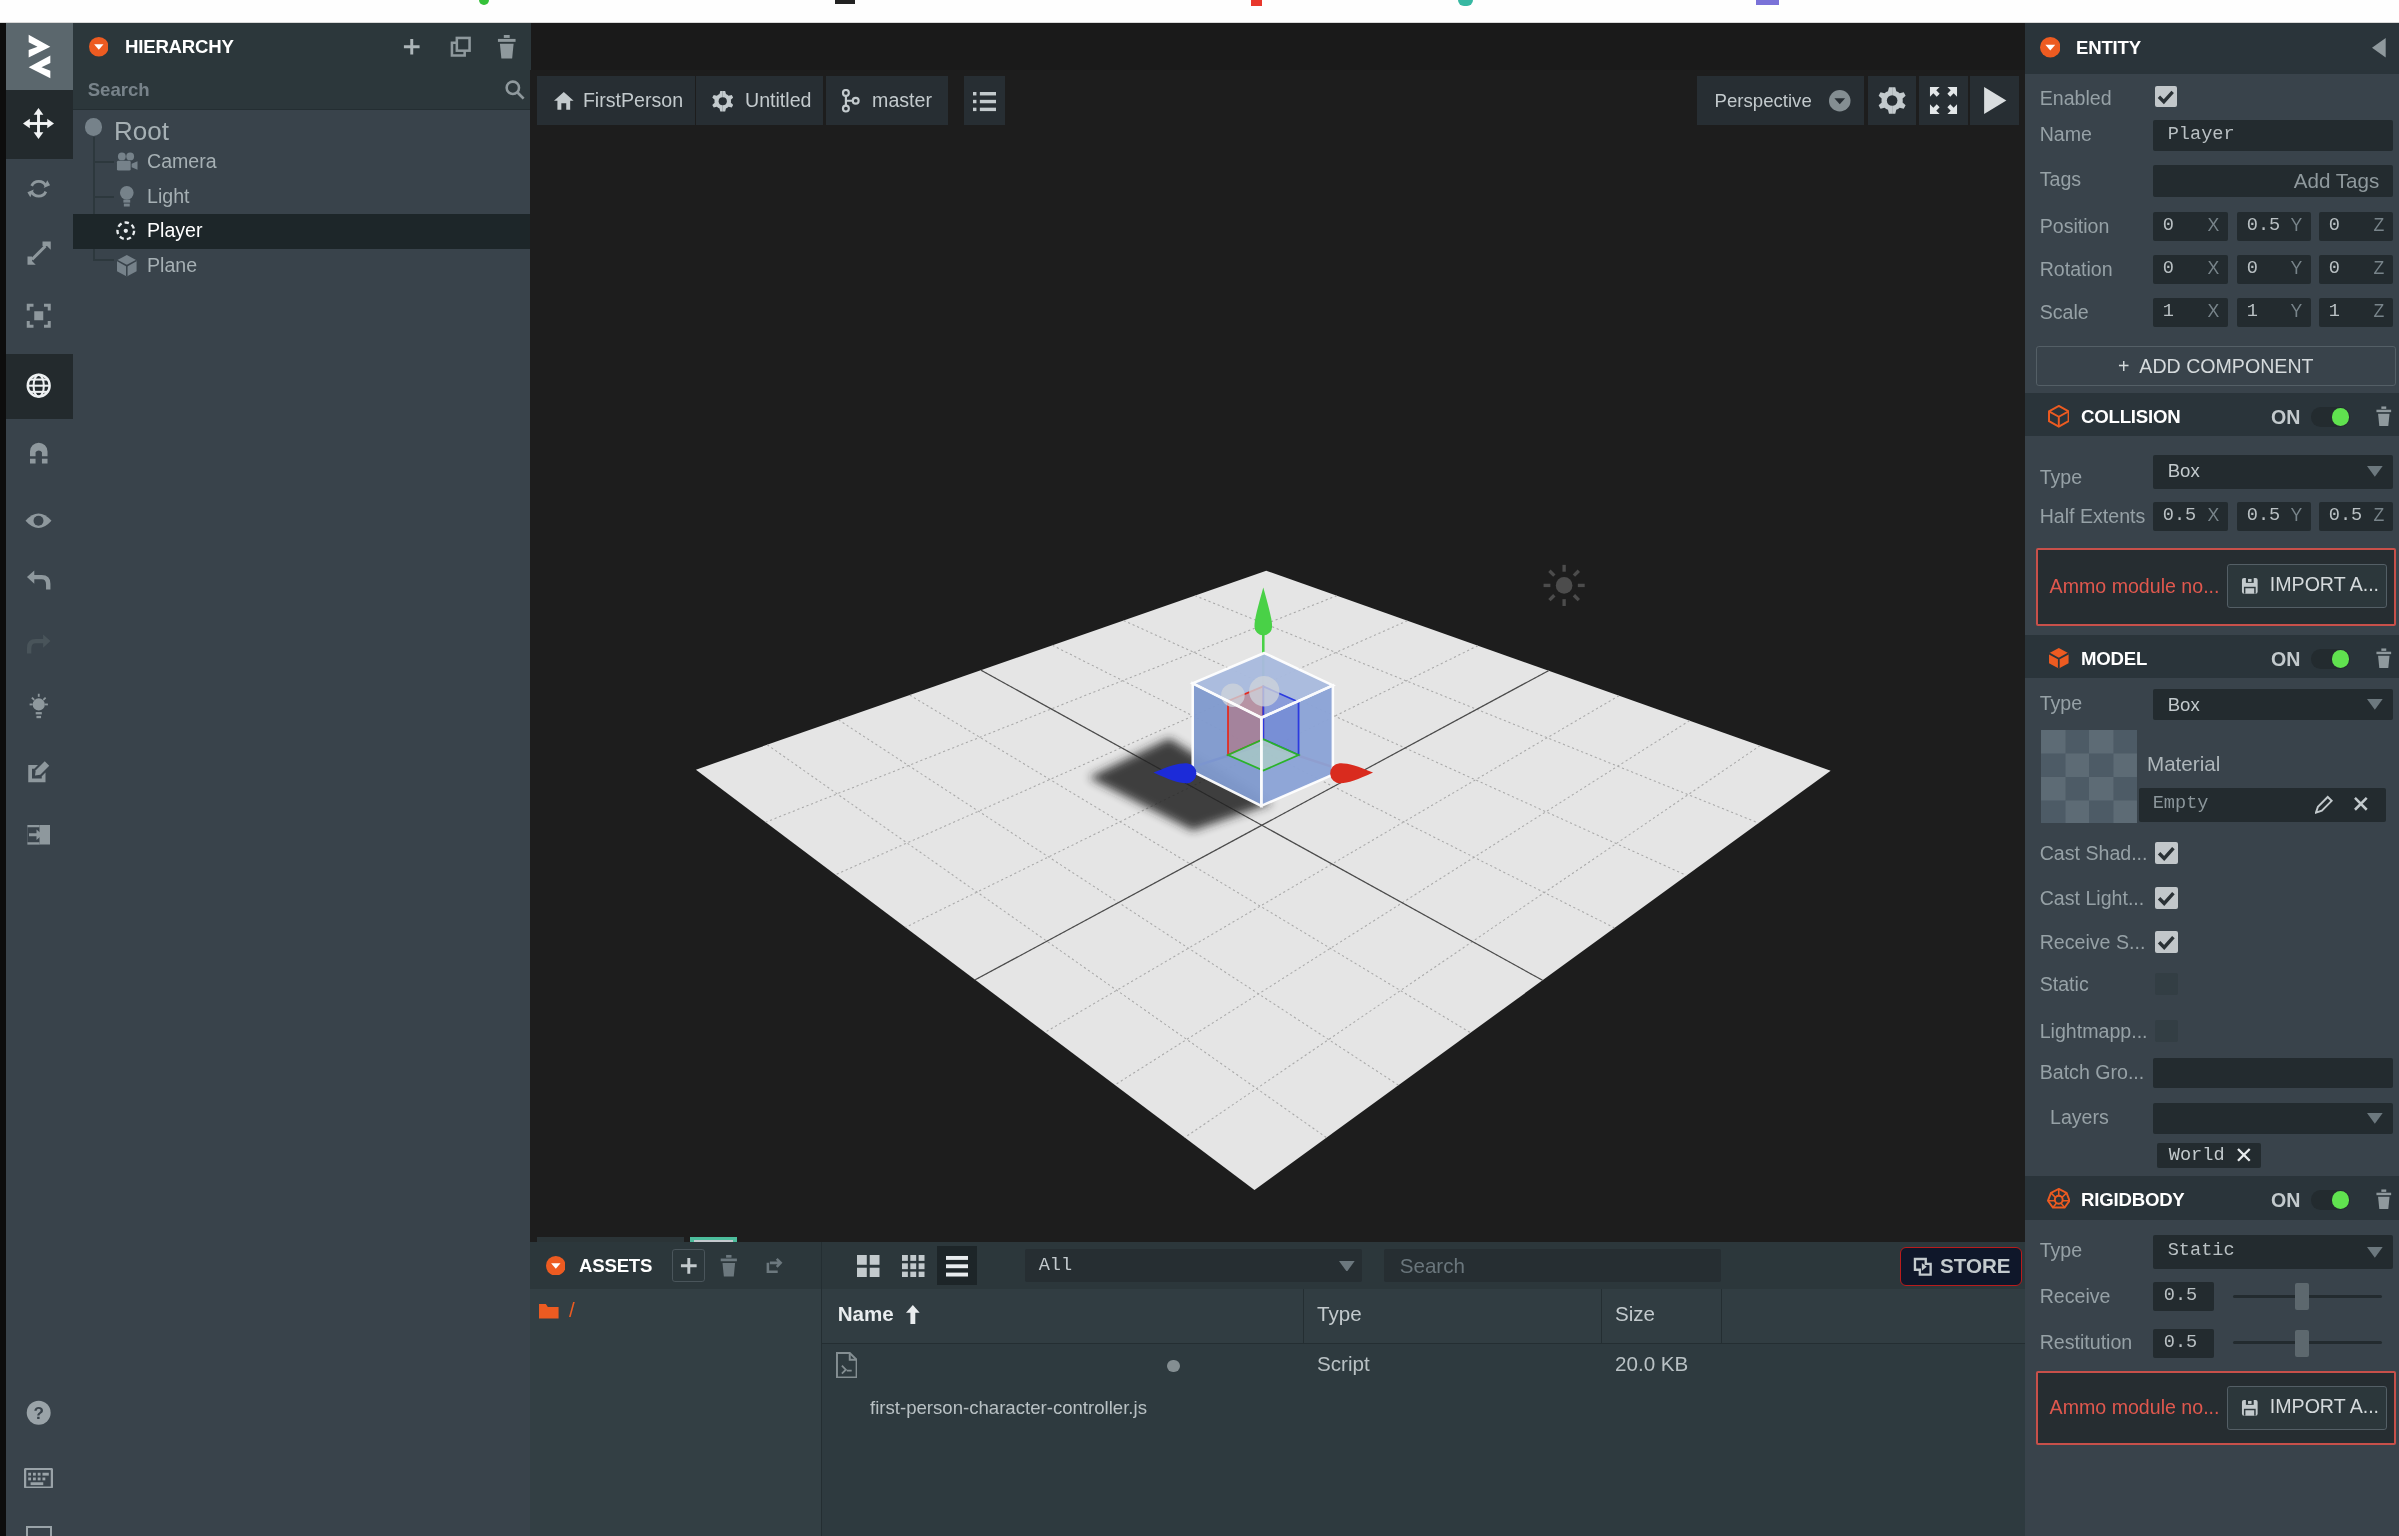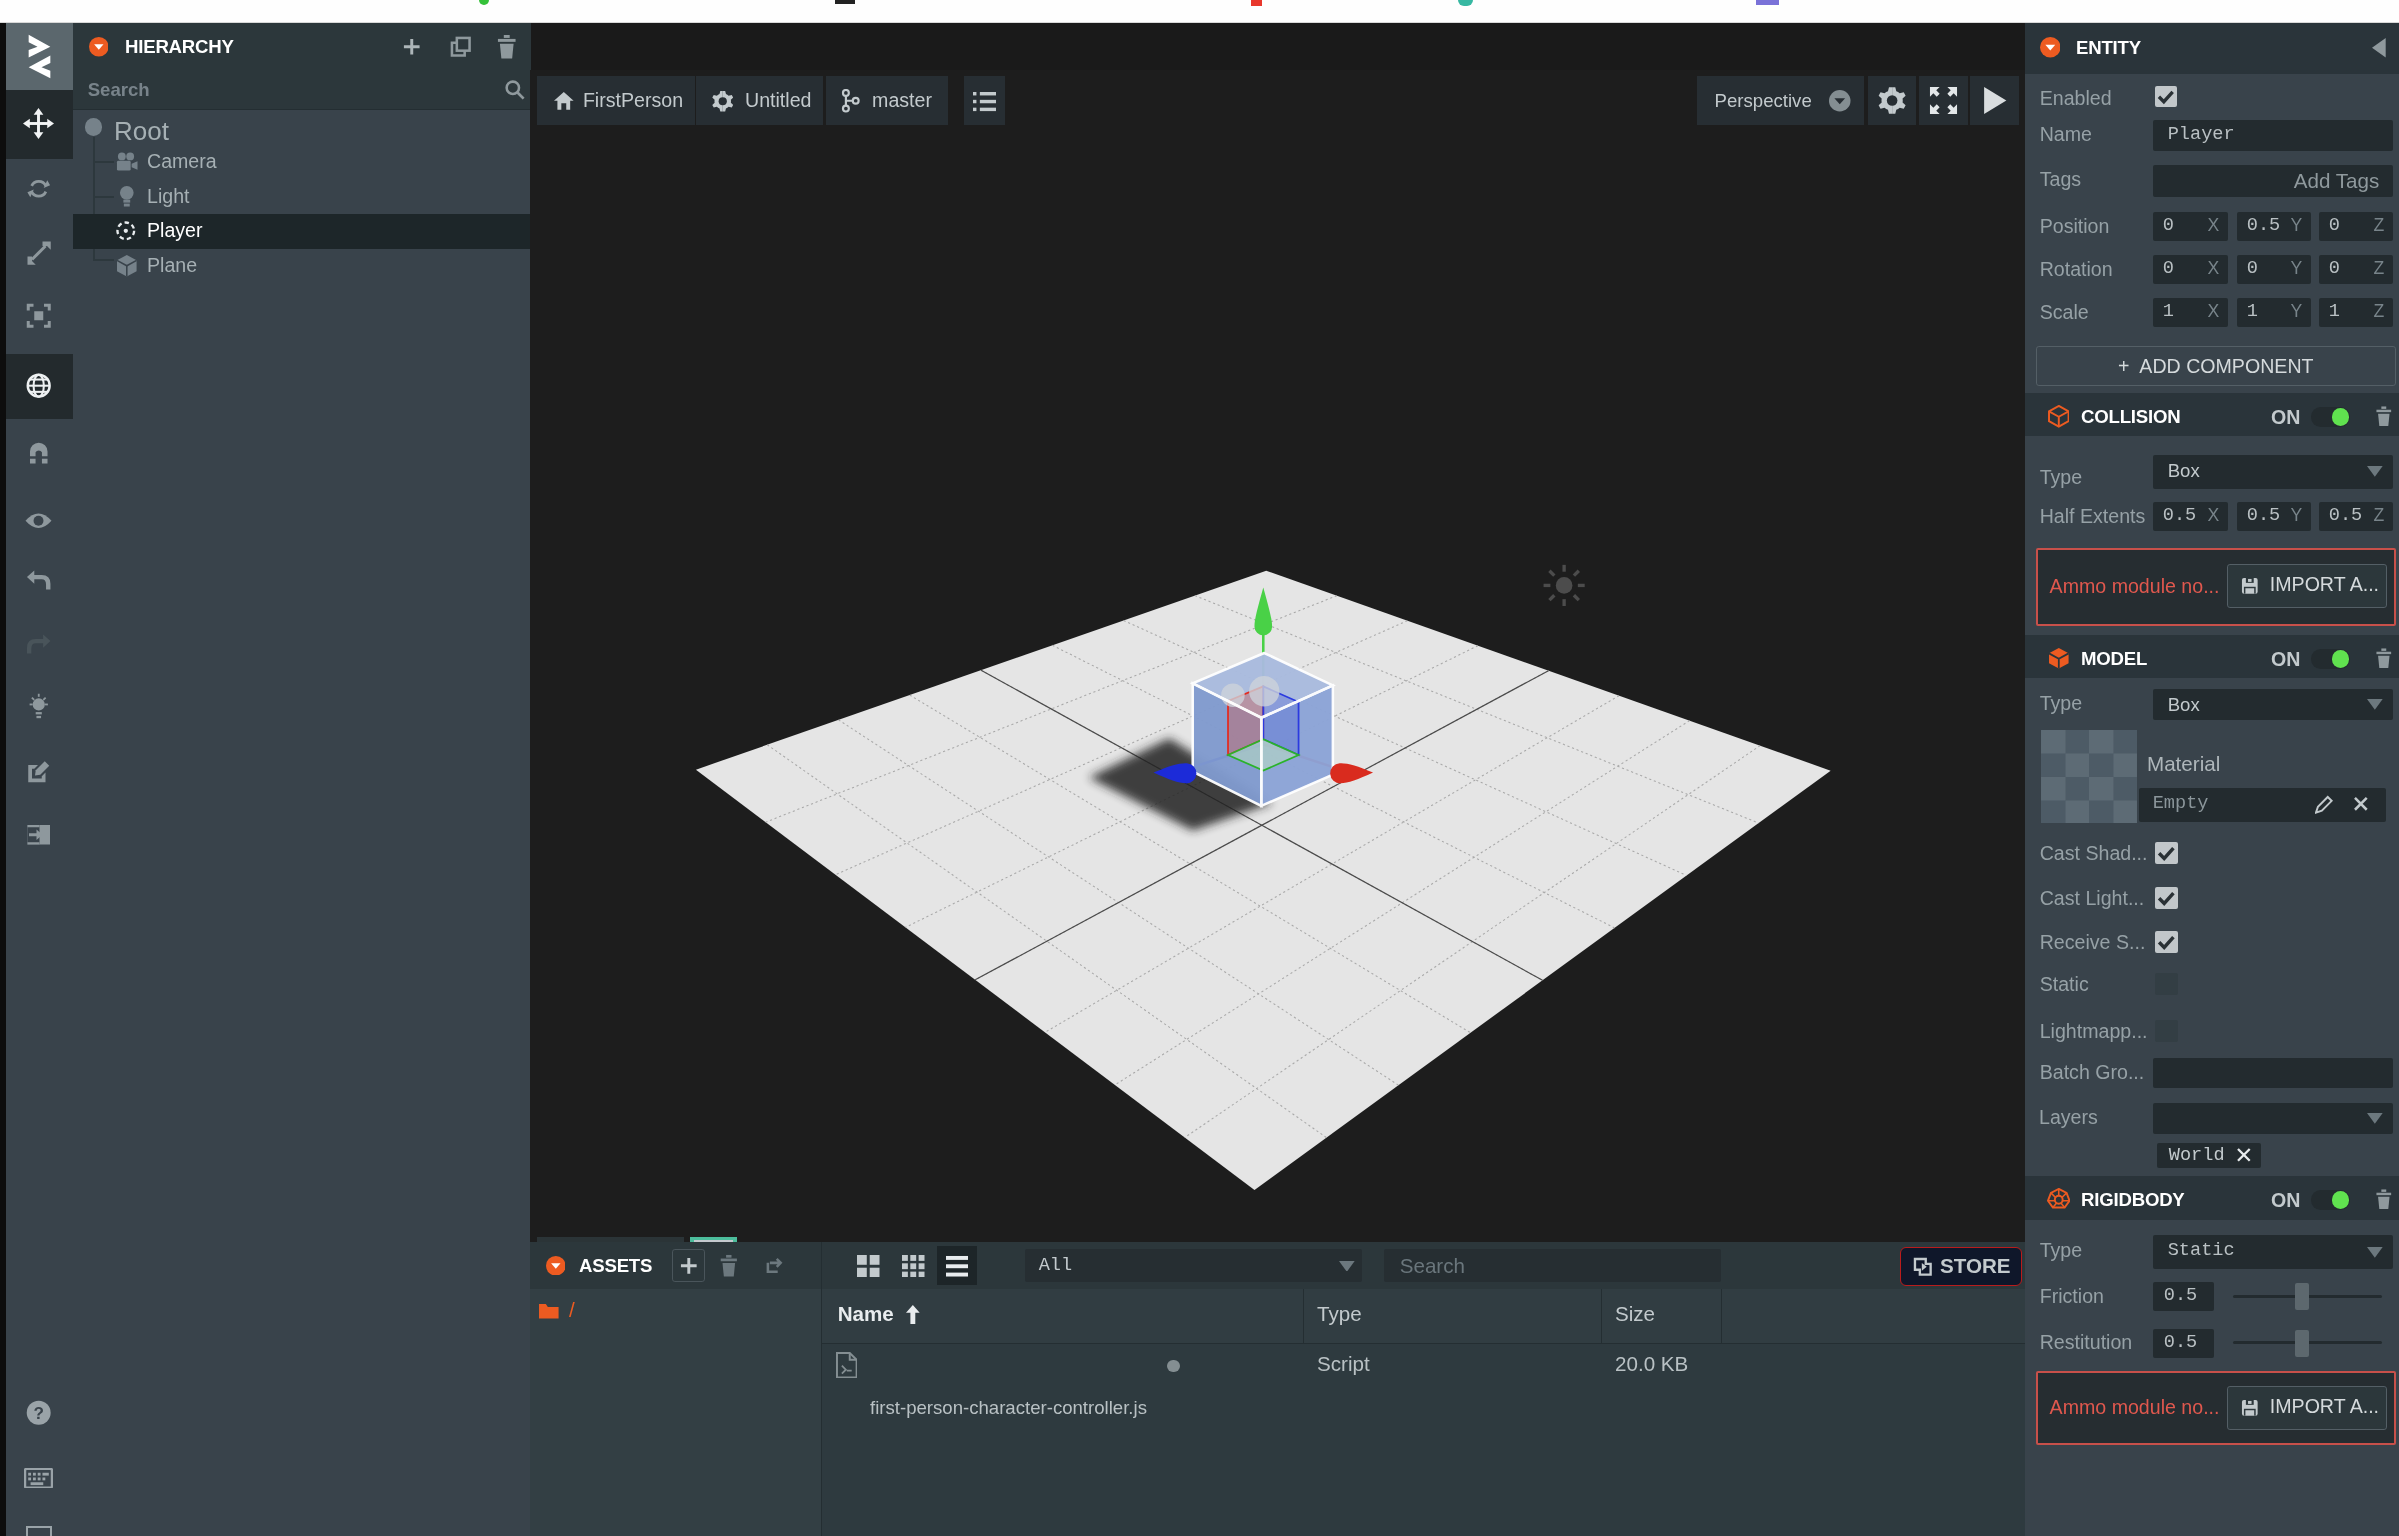--- a/index.html
+++ b/index.html
@@ -712,21 +712,21 @@
       </svg>
     </div>
   <div class="abs lbl" style="left:14.7px;top:950px;">Static</div>
   <div class="abs" style="left:130px;top:950px;width:22.5px;height:22.5px;background:#333e44;border-radius:2px;"></div>
   <div class="abs lbl" style="left:14.7px;top:997px;">Lightmapp...</div>
   <div class="abs" style="left:130px;top:997px;width:22.5px;height:22.5px;background:#333e44;border-radius:2px;"></div>
 
   <div class="abs lbl" style="left:14.7px;top:1038px;">Batch Gro...</div>
   <div class="ibox" style="left:128px;top:1035px;width:240px;height:30px;"></div>
 
-  <div class="abs lbl" style="left:14px;top:1083px;text-align:center;">Layers</div>
+  <div class="abs lbl" style="left:25px;top:1083px;text-align:center;">Layers</div>
   <div class="ibox" style="left:128px;top:1080px;width:240px;height:31px;">
     <svg class="abs" style="left:214px;top:10.8px;" width="15.7" height="10.8" viewBox="0 0 16 11">
         <path d="M0 0 L16 0 L8 11 Z" fill="#6c787e"></path>
       </svg>
   </div>
   <div class="abs" style="left:132px;top:1120px;width:104px;height:25.5px;background:#232b2f;border-radius:2px;">
     <span class="mono" style="position:absolute;left:11.8px;top:2px;font-size:18.6px;color:#c3cacd;">World</span>
     <svg class="abs" style="left:80px;top:5.9px;" width="13.7" height="13.7" viewBox="0 0 14 14">
         <path d="M1 1 L13 13 M13 1 L1 13" stroke="#e8ecee" stroke-width="2.4"></path>
       </svg>
@@ -753,21 +753,21 @@
   </div>
 
   <div class="abs lbl" style="left:14.7px;top:1216px;">Type</div>
   <div class="ibox" style="left:128px;top:1212px;width:240px;height:34px;">
     <span style="position:absolute;left:14.7px;top:5.9px;">Static</span>
     <svg class="abs" style="left:214px;top:12.7px;" width="15.7" height="10.8" viewBox="0 0 16 11">
         <path d="M0 0 L16 0 L8 11 Z" fill="#6c787e"></path>
       </svg>
   </div>
 
-  <div class="abs lbl" style="left:14.7px;top:1262px;">Friction</div>
+  <div class="abs lbl" style="left:14.7px;top:1262px;">Receive</div>
   <div class="ibox" style="left:128px;top:1259px;width:61px;height:29px;">
       <span style="position:absolute;left:10.8px;top:3.9px;">0.5</span>
     </div>
   <div class="abs" style="left:208px;top:1272px;width:149px;height:3.9px;background:#232b2f;border-radius:2px;"></div>
   <div class="abs" style="left:270px;top:1260px;width:13.7px;height:27.4px;background:#5d686e;border-radius:2px;"></div>
 
   <div class="abs lbl" style="left:14.7px;top:1308px;">Restitution</div>
   <div class="ibox" style="left:128px;top:1306px;width:61px;height:29px;">
       <span style="position:absolute;left:10.8px;top:3.9px;">0.5</span>
     </div>

